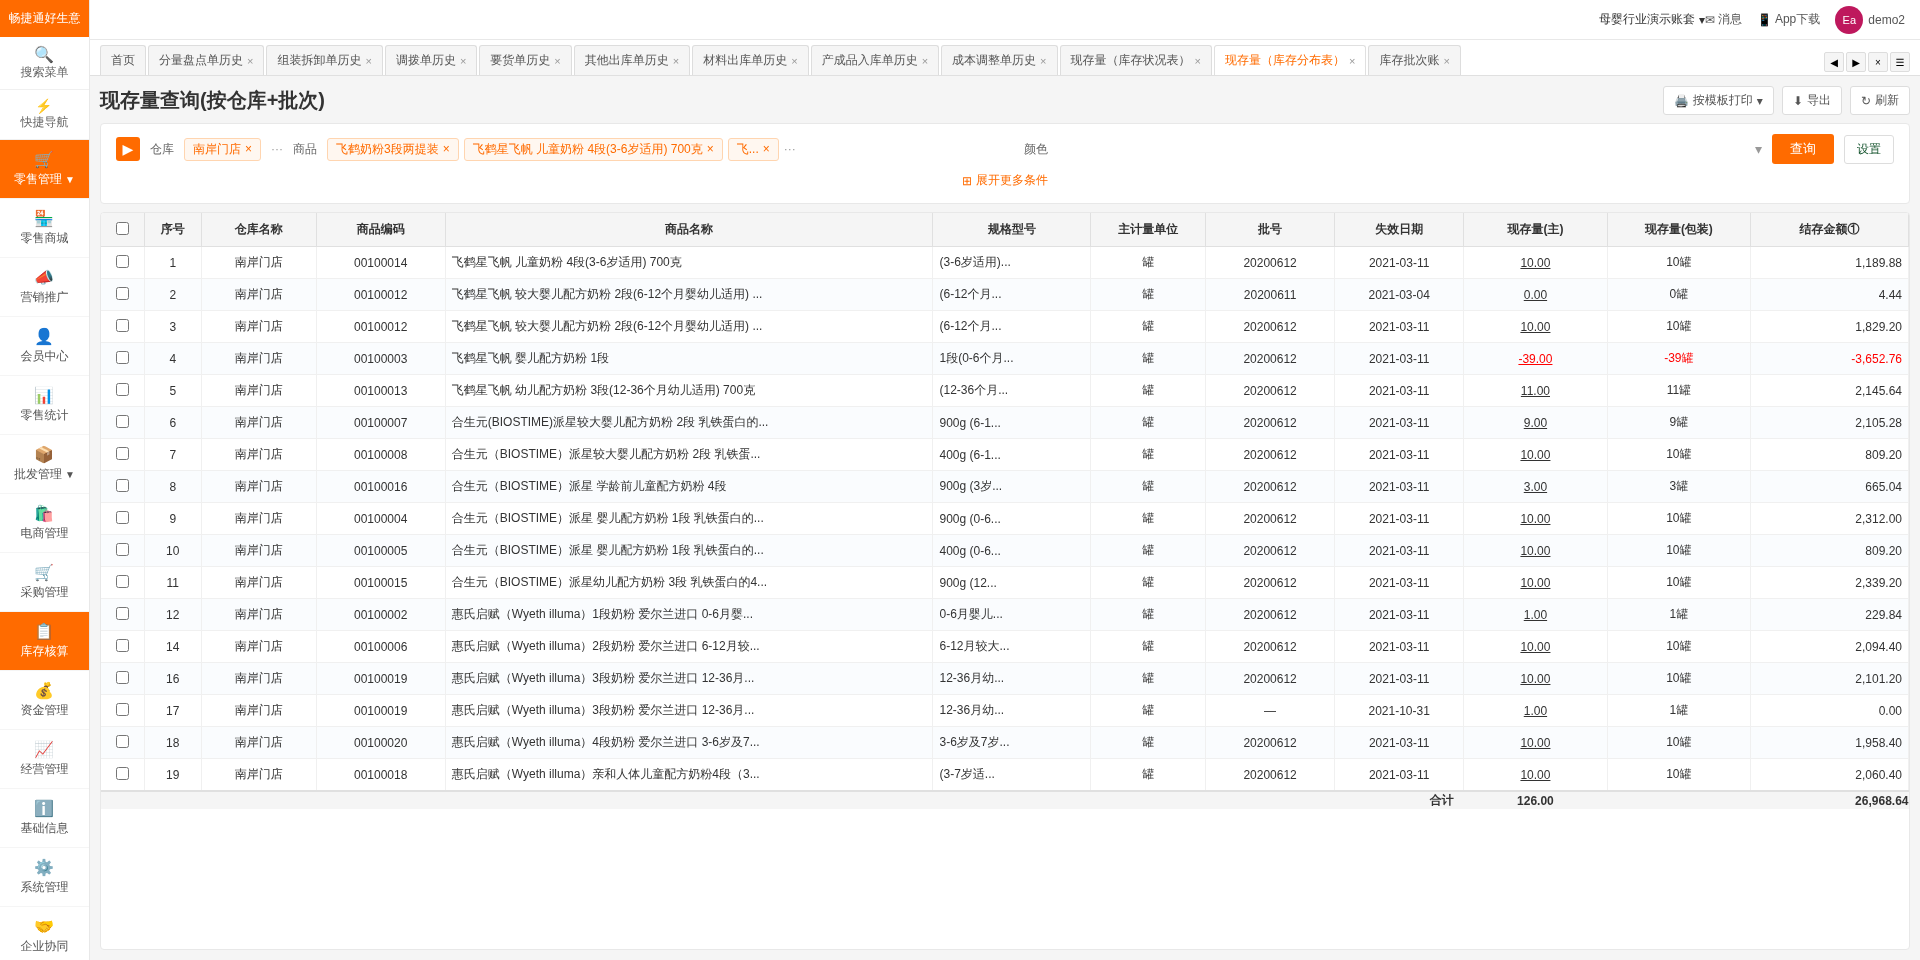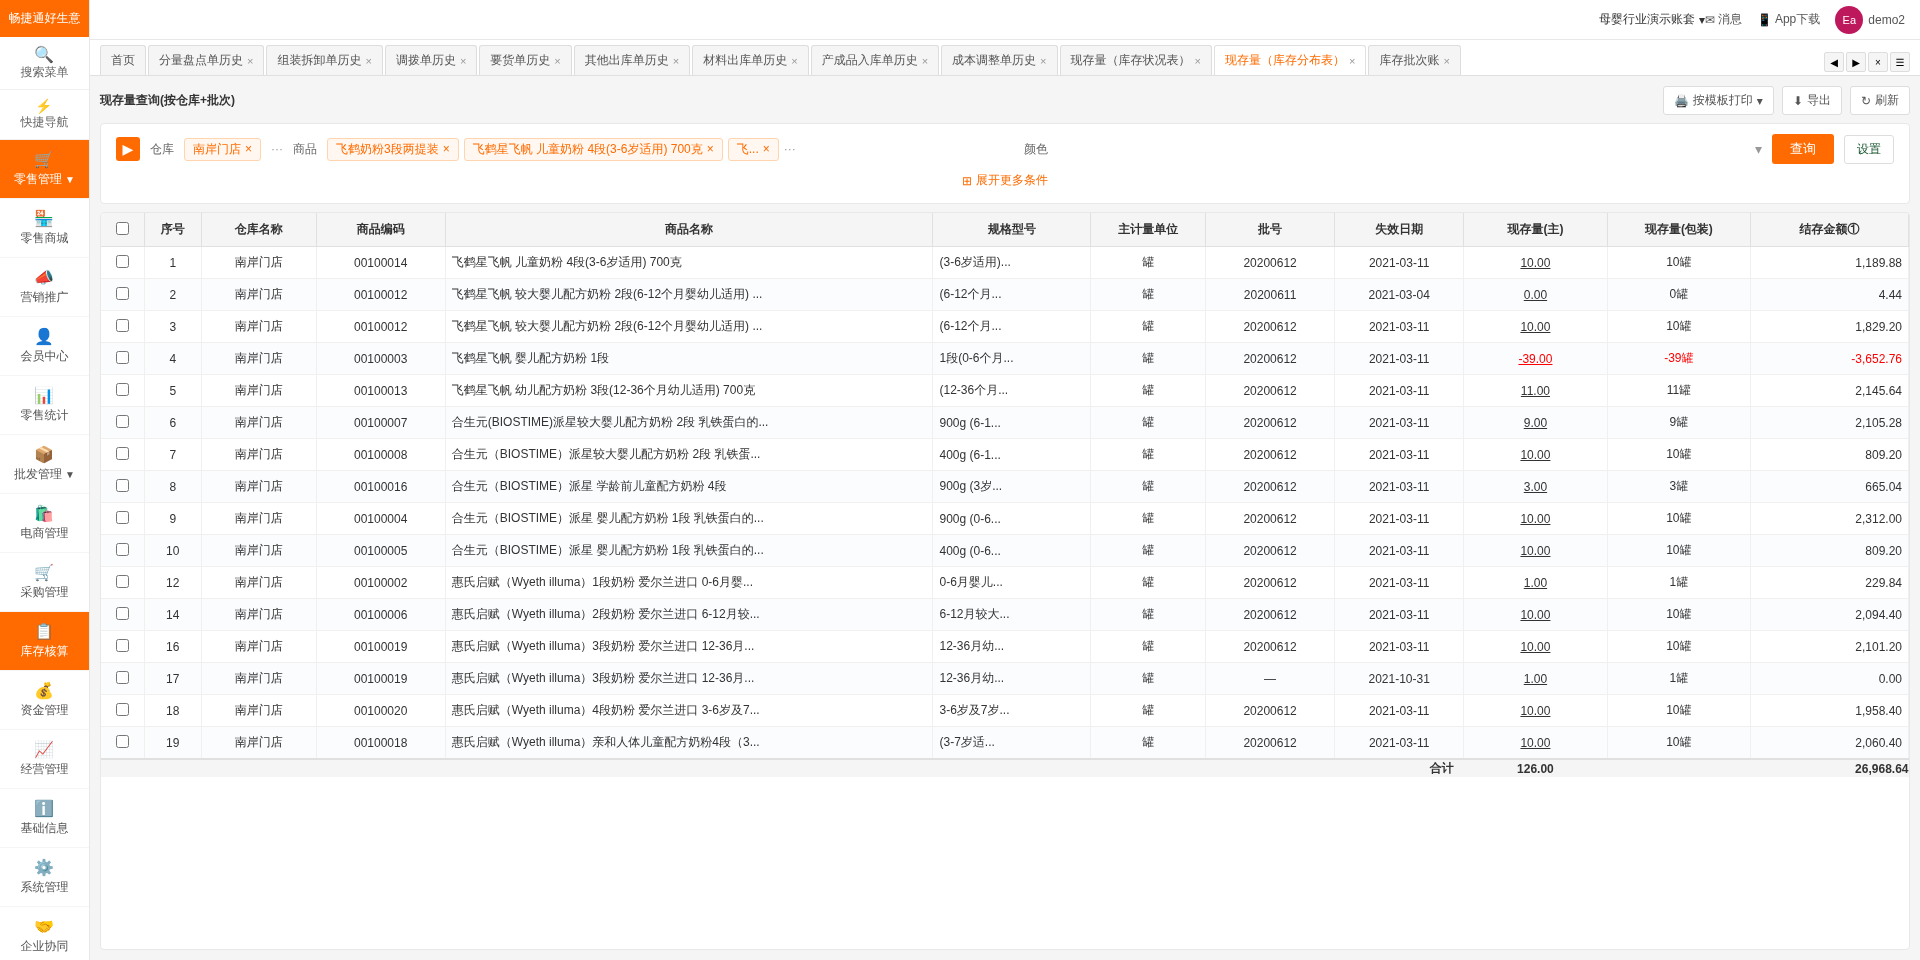--- a/index.html
+++ b/index.html
@@ -169,21 +169,21 @@
       gap: 8px;
     }
 
     
     .page-header {
       display: flex;
       align-items: center;
       justify-content: space-between;
     }
     .page-title {
-      font-size: 12px;
+      font-size: 20px;
       font-weight: bold;
       color: #333;
     }
     .page-actions {
       display: flex;
       align-items: center;
       gap: 8px;
     }
     .btn-template {
       display: flex;
@@ -766,20 +766,38 @@
     <td class="td-center ">
       <span style="text-decoration:underline;cursor:pointer;">10.00</span>
     </td>
     <td class="td-center ">10罐</td>
     <td class="td-right ">809.20</td>
   </tr>
             <tr>
     <td class="td-center">
       <input type="checkbox" style="">
     </td>
+    <td class="td-center">11</td>
+    <td class="td-center">南岸门店</td>
+    <td class="td-center">00100015</td>
+    <td style="max-width:340px;overflow:hidden;text-overflow:ellipsis;">合生元（BIOSTIME）派星幼儿配方奶粉 3段 乳铁蛋白的4...</td>
+    <td>900g (12...</td>
+    <td class="td-center">罐</td>
+    <td class="td-center">20200612</td>
+    <td class="td-center">2021-03-11</td>
+    <td class="td-center ">
+      <span style="text-decoration:underline;cursor:pointer;">10.00</span>
+    </td>
+    <td class="td-center ">10罐</td>
+    <td class="td-right ">2,339.20</td>
+  </tr>
+            <tr>
+    <td class="td-center">
+      <input type="checkbox" style="">
+    </td>
     <td class="td-center">12</td>
     <td class="td-center">南岸门店</td>
     <td class="td-center">00100002</td>
     <td style="max-width:340px;overflow:hidden;text-overflow:ellipsis;">惠氏启赋（Wyeth illuma）1段奶粉 爱尔兰进口 0-6月婴...</td>
     <td>0-6月婴儿...</td>
     <td class="td-center">罐</td>
     <td class="td-center">20200612</td>
     <td class="td-center">2021-03-11</td>
     <td class="td-center ">
       <span style="text-decoration:underline;cursor:pointer;">1.00</span>

